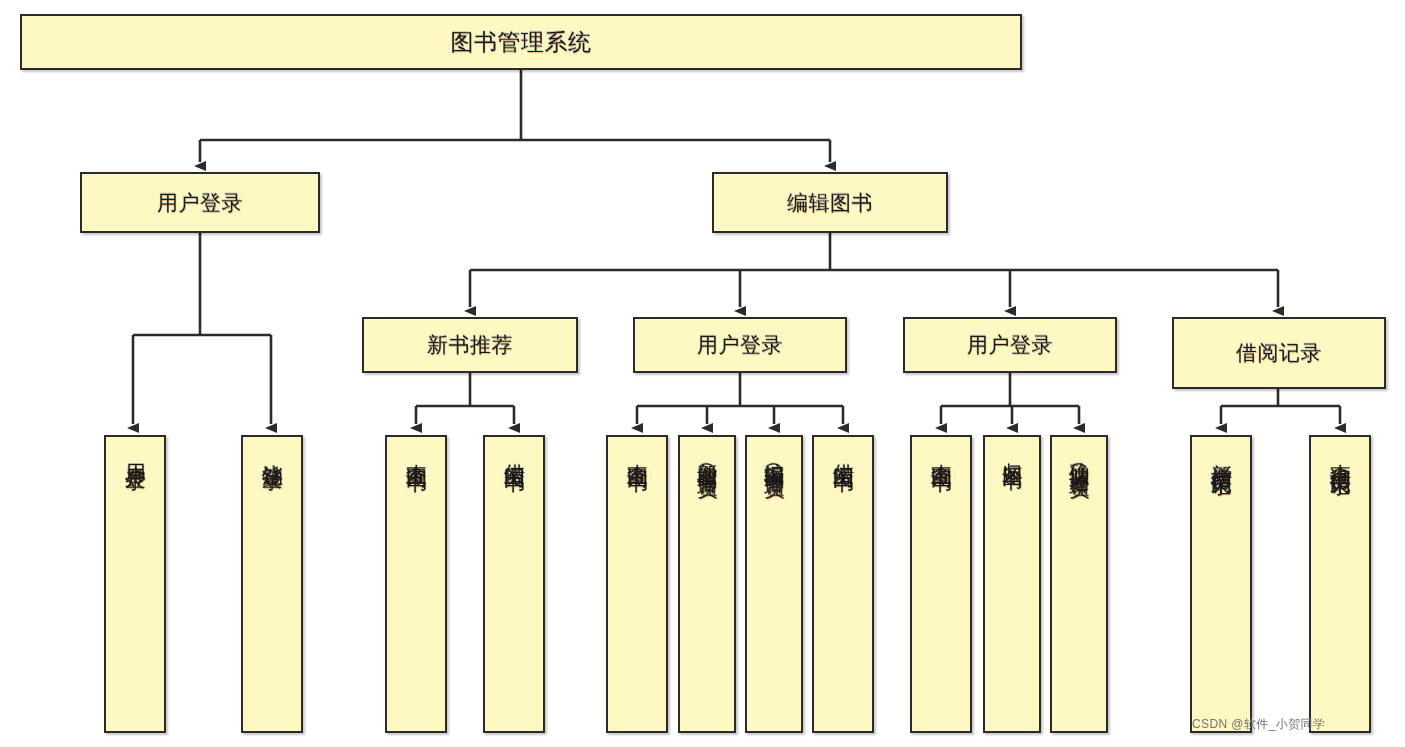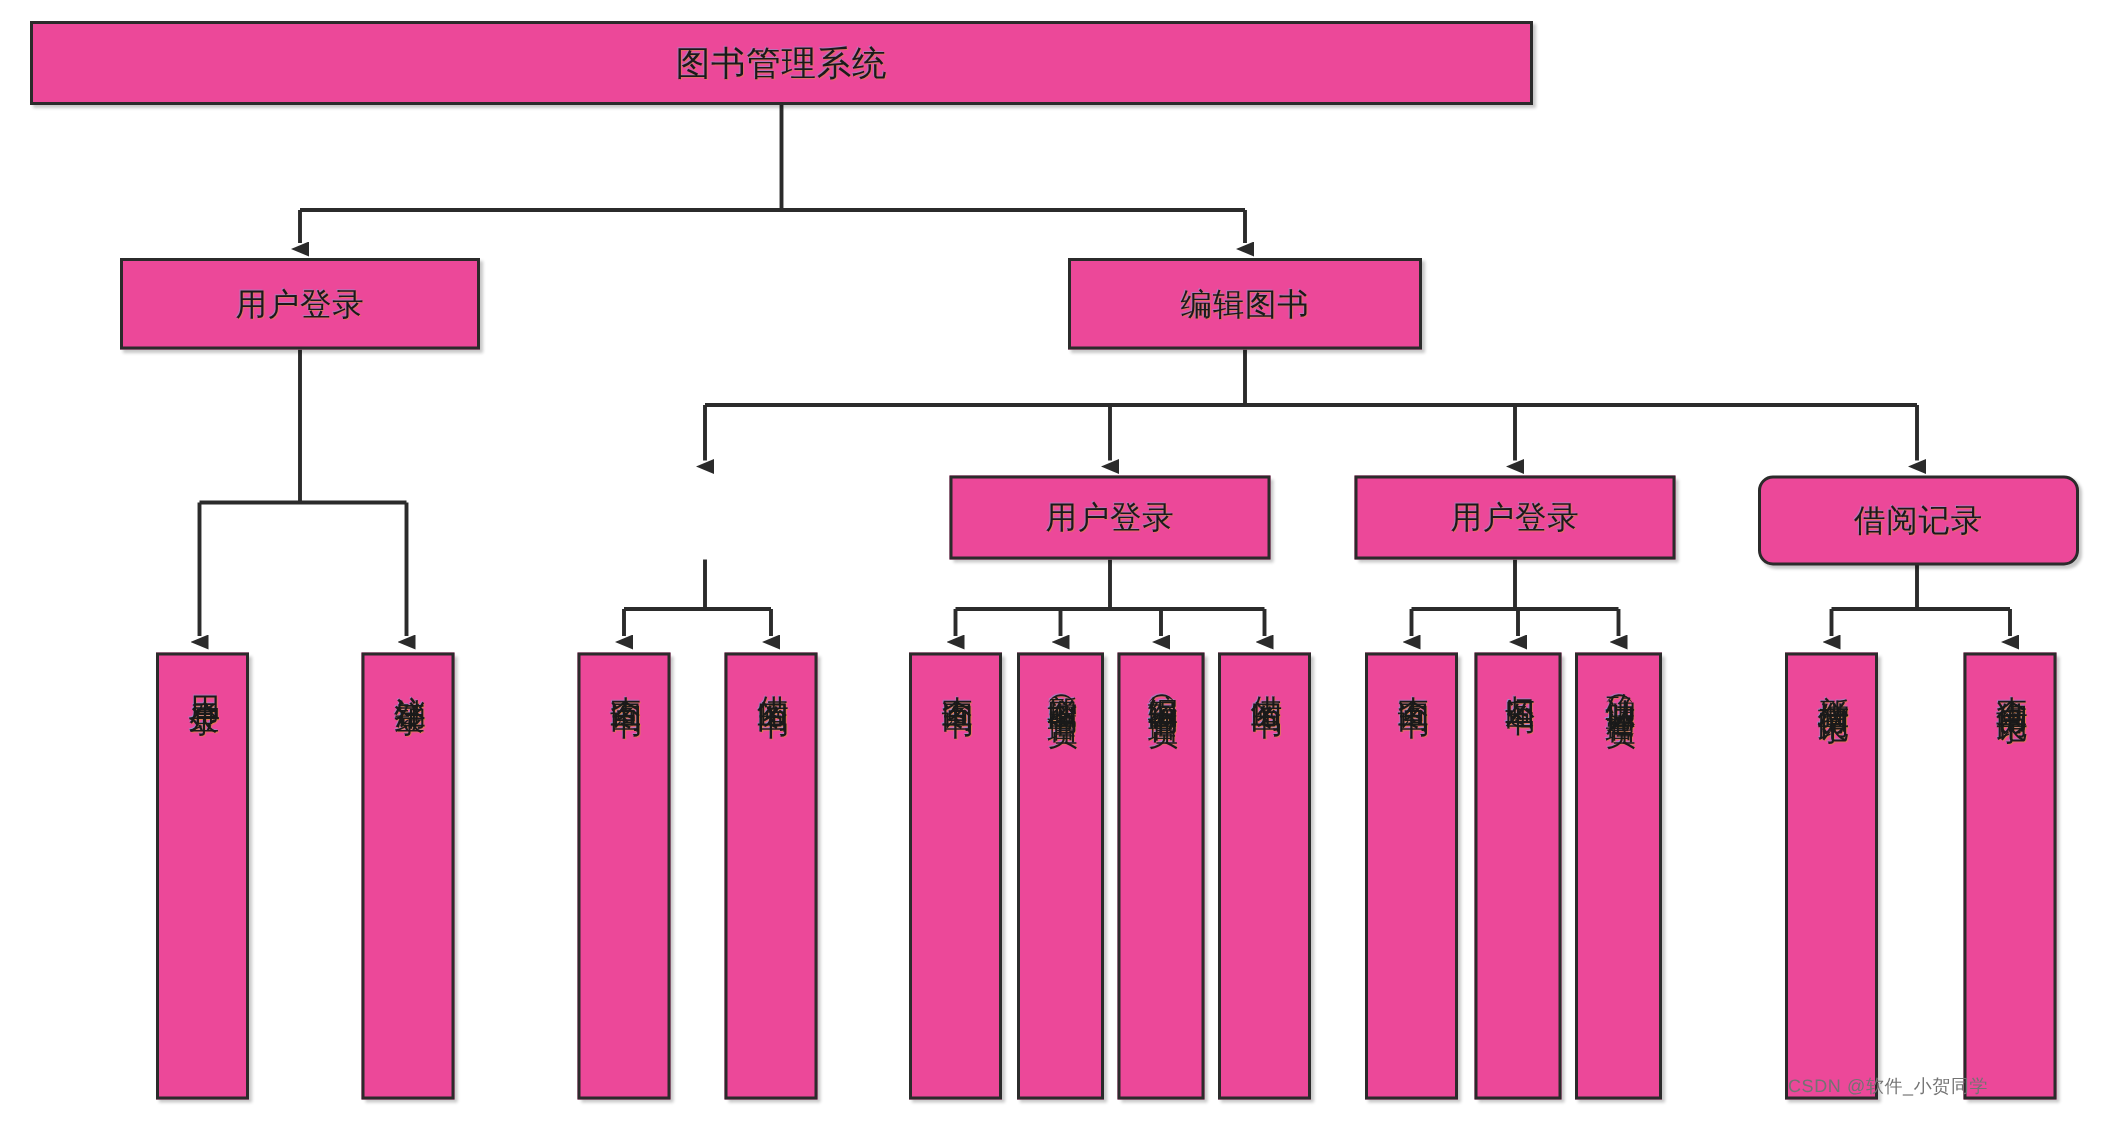--- a/index.html
+++ b/index.html
@@ -21,21 +21,21 @@
     position: absolute;
     left: 0;
     top: 0;
     width: 1405px;
     height: 747px;
     pointer-events: none;
   }
   .node {
     position: absolute;
     box-sizing: border-box;
-    background: #ec4899;
+    background: #fef9c3;
     border: 2.5px solid #2b2b2b;
     display: flex;
     align-items: center;
     justify-content: center;
     box-shadow: 2px 2px 2px rgba(0,0,0,0.22);
   }
   .node .label {
     color: #1a1a1a;
     letter-spacing: 0.5px;
     white-space: nowrap;
@@ -131,30 +131,33 @@
   </div>
 
   <div class="node lvl1 horiz" style="left:80px; top:172px; width:240px; height:61px;">
     <span class="label">用户登录</span>
   </div>
 
   <div class="node lvl1 horiz" style="left:712px; top:172px; width:236px; height:61px;">
     <span class="label">编辑图书</span>
   </div>
 
+  <div class="node lvl2 horiz" style="left:362px; top:317px; width:216px; height:56px;">
+    <span class="label">新书推荐</span>
+  </div>
 
   <div class="node lvl2 horiz" style="left:633px; top:317px; width:214px; height:56px;">
     <span class="label">用户登录</span>
   </div>
 
   <div class="node lvl2 horiz" style="left:903px; top:317px; width:214px; height:56px;">
     <span class="label">用户登录</span>
   </div>
 
-  <div class="node lvl2 horiz" style="left:1172px; top:317px; width:214px; height:60px;border-radius:10px;">
+  <div class="node lvl2 horiz" style="left:1172px; top:317px; width:214px; height:72px;">
     <span class="label">借阅记录</span>
   </div>
 
   <div class="node leaf vert" style="left:104px; top:435px; width:62px; height:298px;">
     <span class="label">用户登录</span>
   </div>
 
   <div class="node leaf vert" style="left:241px; top:435px; width:62px; height:298px;">
     <span class="label">注销登录</span>
   </div>

